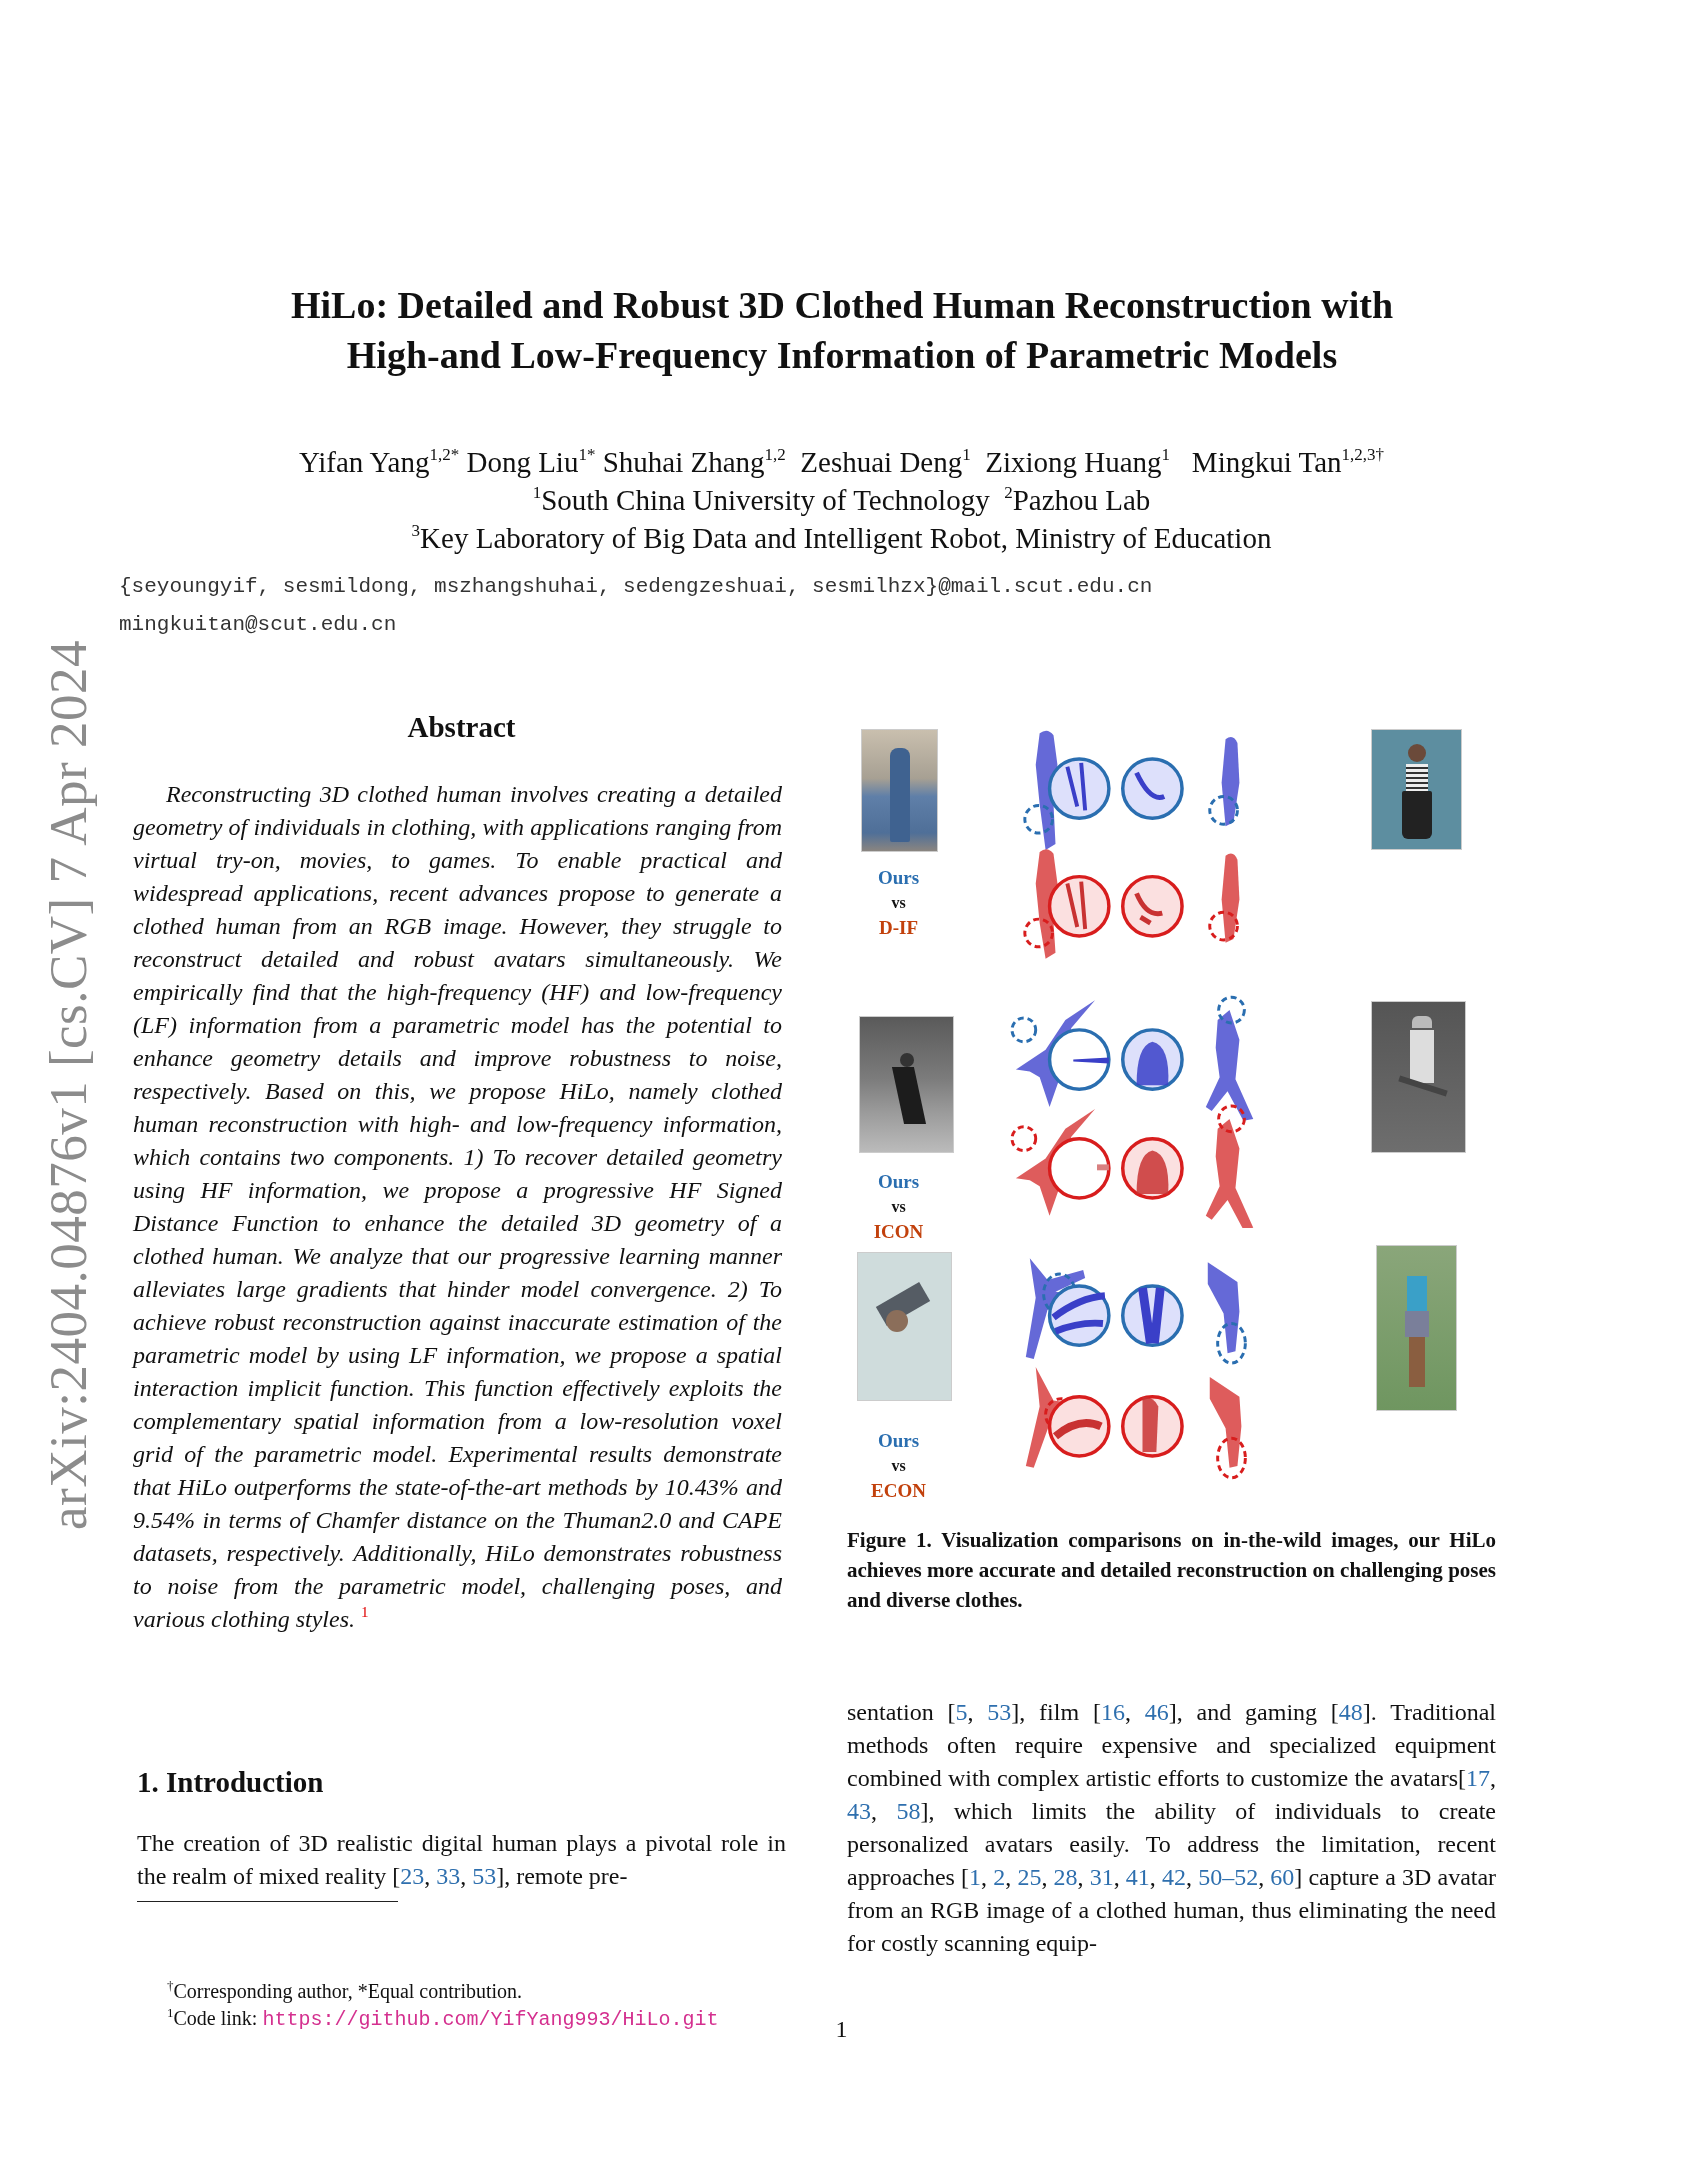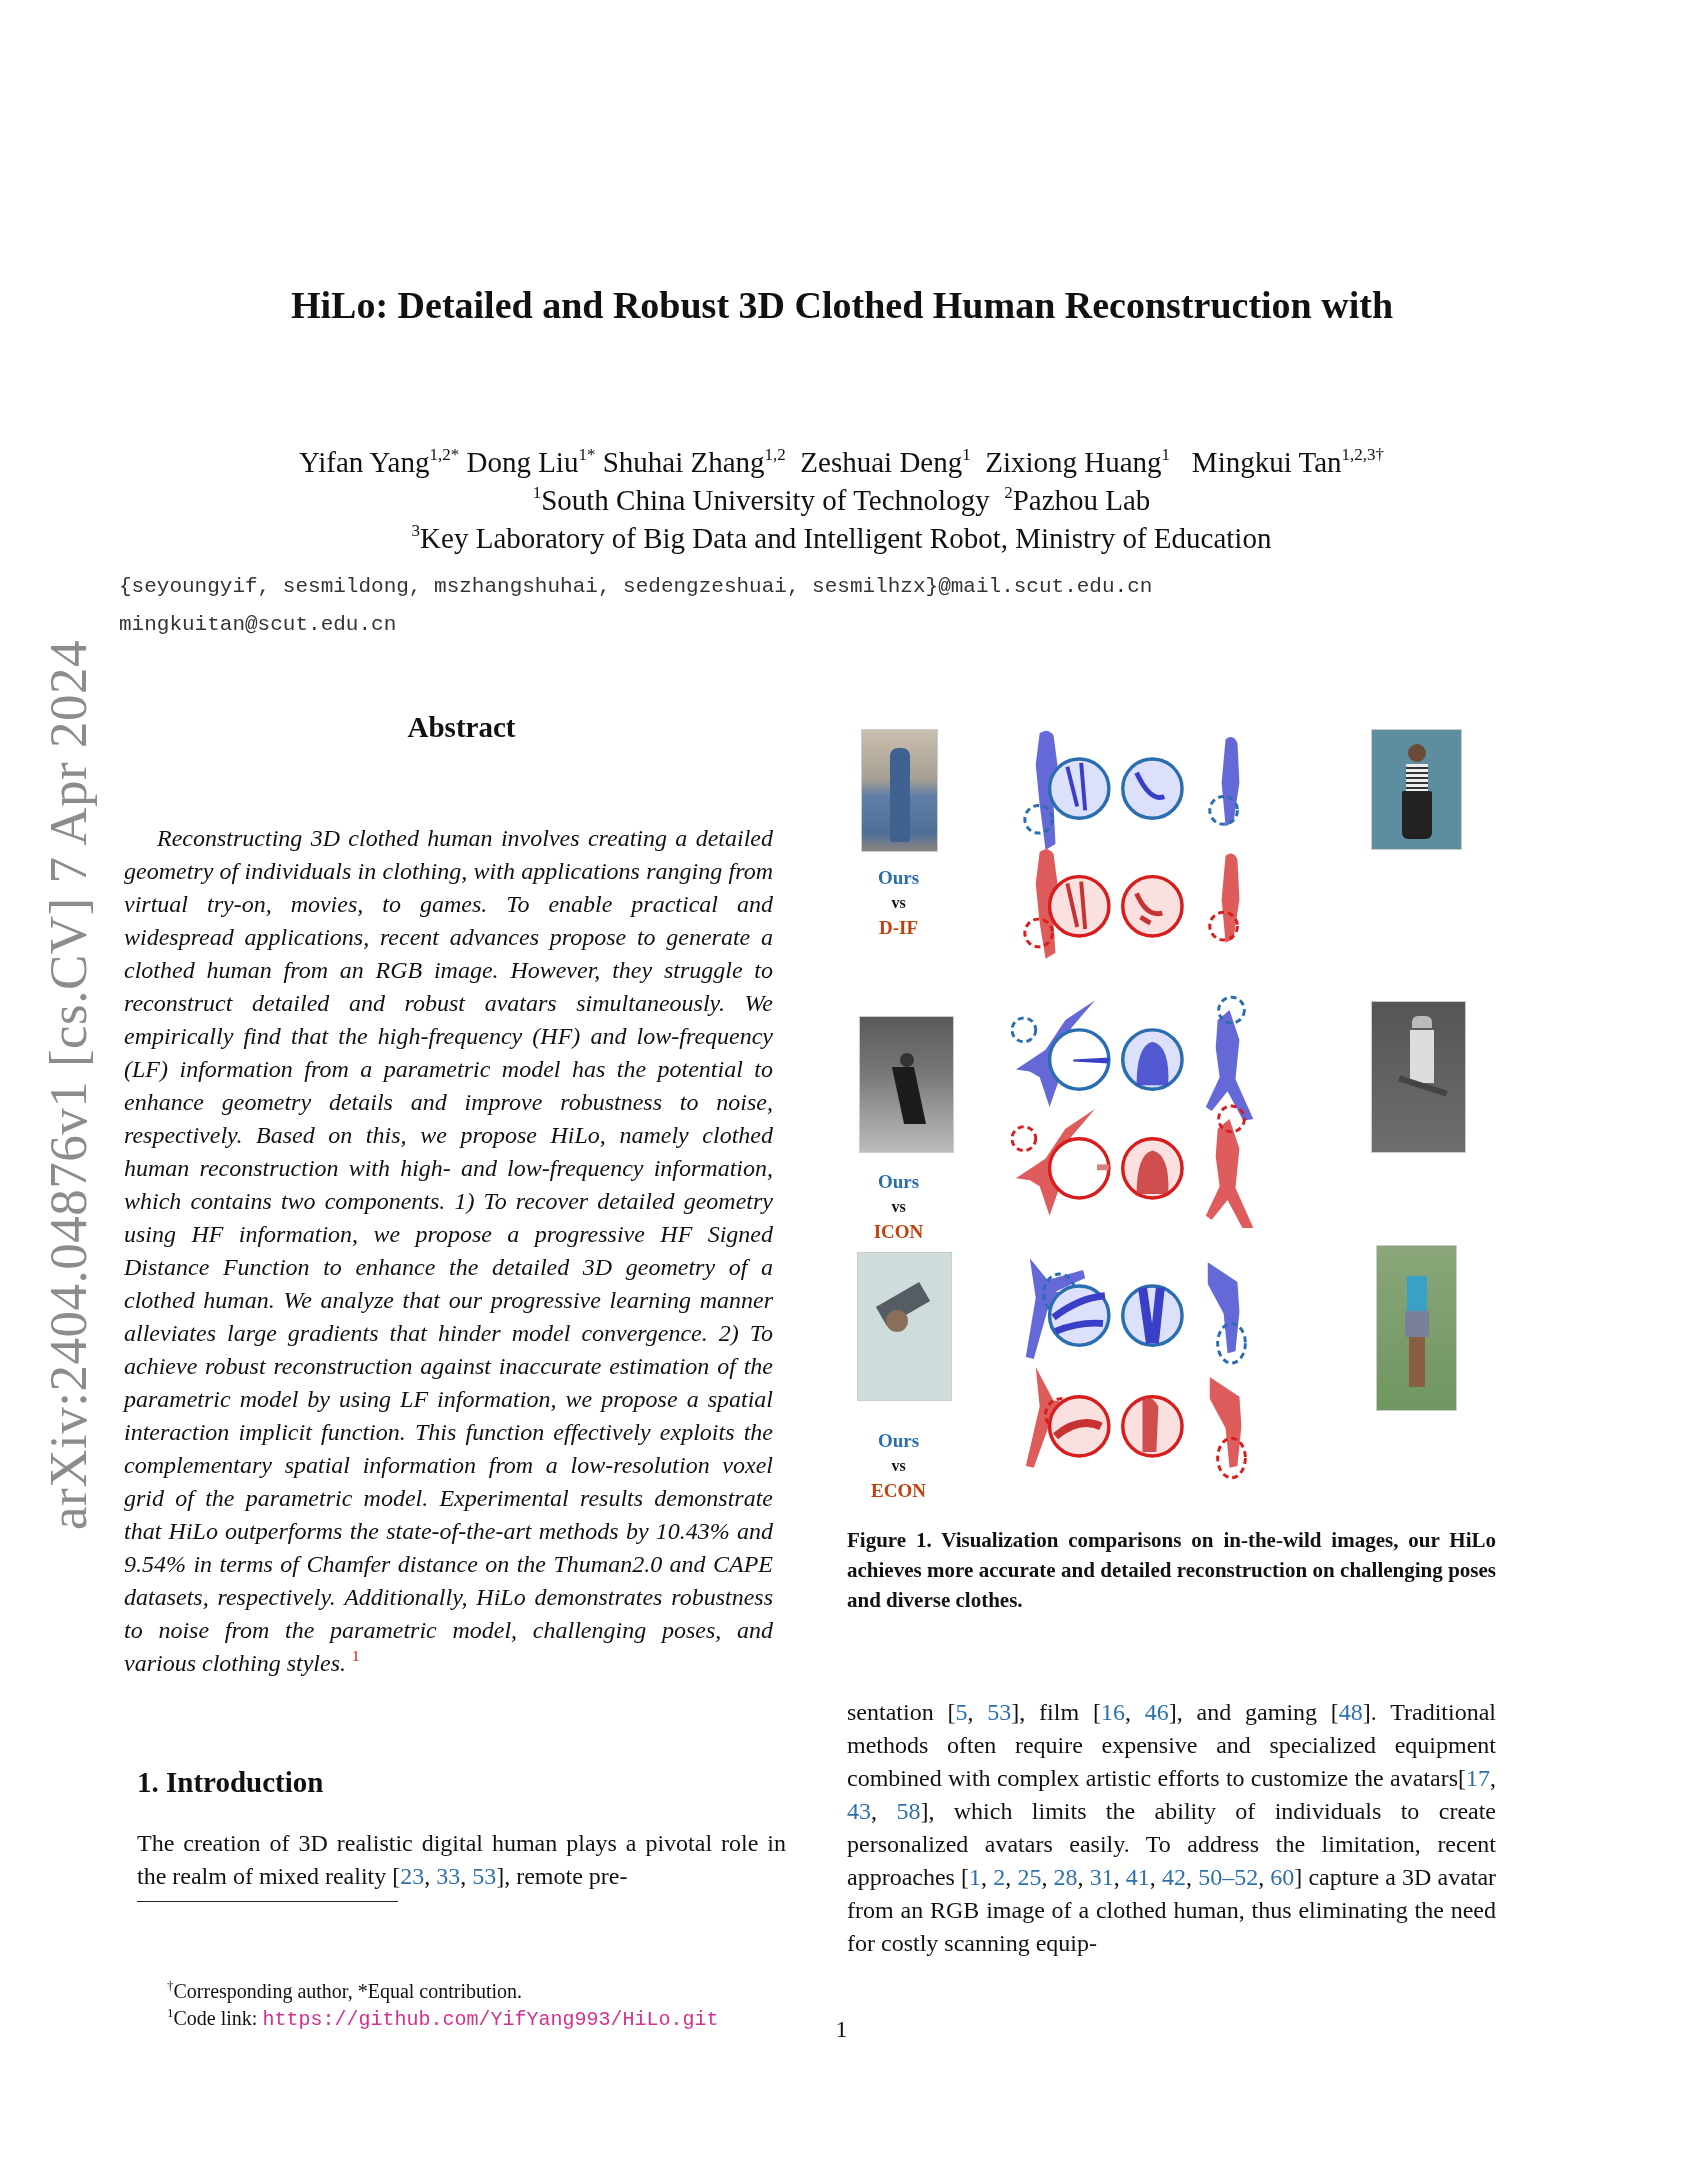--- a/index.html
+++ b/index.html
@@ -24,23 +24,23 @@
   .authors sup { font-size: 17px; vertical-align: 12px; line-height: 0; }
   .emails {
     position: absolute; left: 119px; top: 568px; width: 1445px; 
     font-family: "Liberation Mono", monospace; font-size: 21px; line-height: 38px; color: #333;
   }
   .abstract-heading {
     position: absolute; left: 137px; top: 711px; width: 649px; text-align: center;
     font-weight: bold; font-size: 29px;
   }
   .abstract-body {
-    position: absolute; left: 124px; top: 778px; width: 649px;
+    position: absolute; left: 133px; top: 778px; width: 649px;
     font-style: italic; font-size: 24px; line-height: 33px; text-align: justify;
-    text-indent: 33px; hyphens: manual; margin-top: 44px;
+    text-indent: 33px; hyphens: manual;
   }
   .fn-ref { color: #e00000; font-size: 15px; vertical-align: 10px; font-style: normal; line-height: 0; margin-left: 6px; }
   .section-heading {
     position: absolute; left: 137px; top: 1766px; font-weight: bold; font-size: 29px;
   }
   .intro-left {
     position: absolute; left: 137px; top: 1827px; width: 649px;
     font-size: 24px; line-height: 33px; text-align: justify;
   }
   .cite { color: #2e6fae; }
@@ -71,20 +71,21 @@
   .label-other { color: #c2410c; }
   .mesh { position: absolute; }
 </style>
 </head>
 <body>
 
 <div class="arxiv-stamp">arXiv:2404.04876v1  [cs.CV]  7 Apr 2024</div>
 
 <div class="title">
   <div>HiLo: Detailed and Robust 3D Clothed Human Reconstruction with</div>
+  <div>High-and Low-Frequency Information of Parametric Models</div>
 </div>
 
 <div class="authors">
   <div>
     <span><span>Yifan Yang</span><sup>1,2*</sup></span>
     <span><span>Dong Liu</span><sup>1*</sup></span>
     <span><span>Shuhai Zhang</span><sup>1,2</sup></span>&nbsp;
     <span><span>Zeshuai Deng</span><sup>1</sup></span>&nbsp;
     <span><span>Zixiong Huang</span><sup>1</sup></span>&nbsp;&nbsp;
     <span><span>Mingkui Tan</span><sup>1,2,3†</sup></span>

